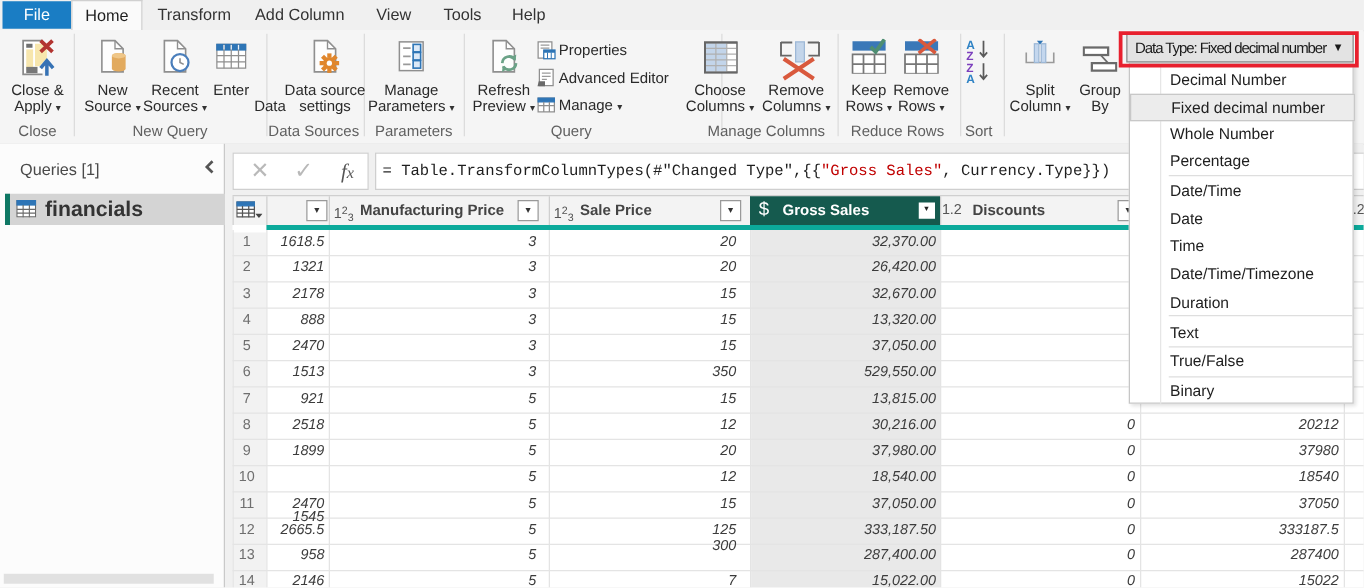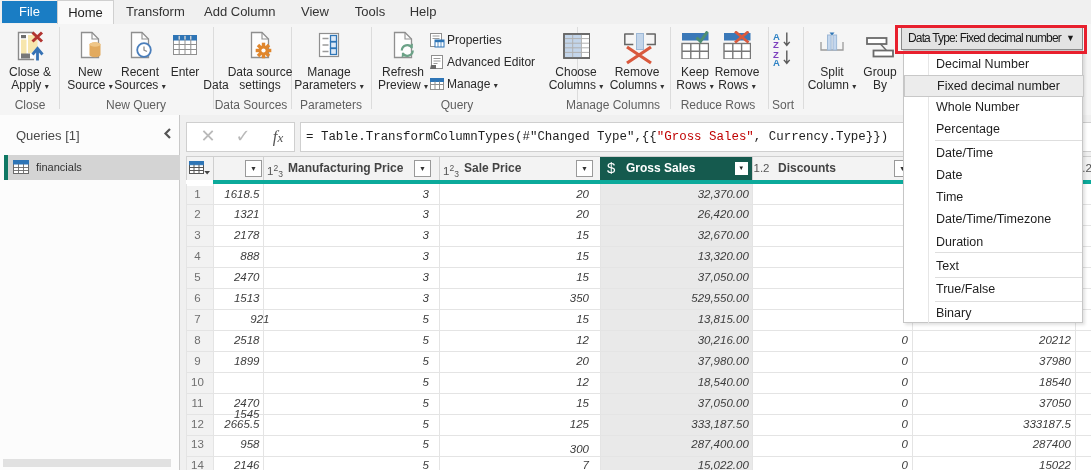--- a/index.html
+++ b/index.html
@@ -224,21 +224,21 @@
 <svg class="abs" style="left:162px;top:12px;" width="10" height="13" viewBox="0 0 10 13">
       <path d="M8,2 L3.5,6.5 L8,11" fill="none" stroke="#555" stroke-width="2.2"></path>
     </svg>
 <div class="abs" style="left:4px;top:39.5px;width:176px;height:25px;background:#d4d4d4;"></div>
 <div class="abs" style="left:4px;top:39.5px;width:3.5px;height:25px;background:#0f7864;"></div>
 <svg class="abs" style="left:13px;top:45px;" width="16" height="14" viewBox="0 0 16 14">
       <rect x="0.5" y="0.5" width="15" height="13" fill="#fff" stroke="#6a6a6a"></rect>
       <rect x="0.5" y="0.5" width="15" height="3.5" fill="#2e75b6" stroke="#2e75b6"></rect>
       <path d="M0.5,7.5 h15 M0.5,10.5 h15 M5.5,4 v10 M10.5,4 v10" stroke="#6a6a6a" stroke-width="0.9"></path>
     </svg>
-<div class="abs" style="left:36px;top:39.5px;height:25px;line-height:25px;font-size:11px;color:#333;">financials</div>
+<div class="abs" style="left:36px;top:39.5px;height:25px;line-height:25px;font-size:17px;color:#333;font-weight:bold;">financials</div>
 <div class="abs" style="left:3px;top:344px;width:168px;height:8px;background:#e1e1e1;"></div>
 <div class="abs" id="fbox1"></div>
 <div class="abs" id="fbox2"></div>
 <div class="abs" style="left:197px;top:7px;width:22px;height:30px;line-height:29px;text-align:center;color:#b9b9b9;font-size:18px;">✕</div>
 <div class="abs" style="left:232px;top:7px;width:22px;height:30px;line-height:29px;text-align:center;color:#b9b9b9;font-size:18px;">✓</div>
 <div class="abs" style="left:266px;top:7px;width:24px;height:30px;line-height:29px;text-align:center;color:#555;font-size:16.5px;font-family:'Liberation Serif',serif;font-style:italic;">f<span style="font-size:13px;">x</span></div>
 <div class="abs" id="formula">= Table.TransformColumnTypes(#"Changed Type",{{<span style="color:#c00000;">"Gross Sales"</span>, Currency.Type}})</div>
 <div class="abs" style="left:186px;top:41px;width:905px;height:24px;background:#f3f3f3;border-top:1px solid #cfcfcf;box-sizing:border-box;"></div>
 <div class="abs" style="left:186px;top:42px;width:1px;height:23px;background:#cfcfcf;"></div>
 <div class="abs" style="left:213px;top:42px;width:1px;height:23px;background:#cfcfcf;"></div>
@@ -319,21 +319,21 @@
 <div class="cell" style="left:213px;top:151.64px;height:20.98px;line-height:20.98px;width:46.5px;">2470</div>
 <div class="cell" style="left:262.5px;top:151.64px;height:20.98px;line-height:20.98px;width:166.5px;">3</div>
 <div class="cell" style="left:438.5px;top:151.64px;height:20.98px;line-height:20.98px;width:150.5px;">15</div>
 <div class="cell" style="left:600px;top:151.64px;height:20.98px;line-height:20.98px;width:148.79999999999995px;">37,050.00</div>
 <div class="rnum" style="left:186px;top:172.62px;height:20.98px;line-height:20.98px;width:23px;">6</div>
 <div class="cell" style="left:213px;top:172.62px;height:20.98px;line-height:20.98px;width:46.5px;">1513</div>
 <div class="cell" style="left:262.5px;top:172.62px;height:20.98px;line-height:20.98px;width:166.5px;">3</div>
 <div class="cell" style="left:438.5px;top:172.62px;height:20.98px;line-height:20.98px;width:150.5px;">350</div>
 <div class="cell" style="left:600px;top:172.62px;height:20.98px;line-height:20.98px;width:148.79999999999995px;">529,550.00</div>
 <div class="rnum" style="left:186px;top:193.60px;height:20.98px;line-height:20.98px;width:23px;">7</div>
-<div class="cell" style="left:213px;top:193.60px;height:20.98px;line-height:20.98px;width:46.5px;padding-left:10px;">921</div>
+<div class="cell" style="left:213px;top:193.60px;height:20.98px;line-height:20.98px;width:46.5px;">921</div>
 <div class="cell" style="left:262.5px;top:193.60px;height:20.98px;line-height:20.98px;width:166.5px;">5</div>
 <div class="cell" style="left:438.5px;top:193.60px;height:20.98px;line-height:20.98px;width:150.5px;">15</div>
 <div class="cell" style="left:600px;top:193.60px;height:20.98px;line-height:20.98px;width:148.79999999999995px;">13,815.00</div>
 <div class="rnum" style="left:186px;top:214.58px;height:20.98px;line-height:20.98px;width:23px;">8</div>
 <div class="cell" style="left:213px;top:214.58px;height:20.98px;line-height:20.98px;width:46.5px;">2518</div>
 <div class="cell" style="left:262.5px;top:214.58px;height:20.98px;line-height:20.98px;width:166.5px;">5</div>
 <div class="cell" style="left:438.5px;top:214.58px;height:20.98px;line-height:20.98px;width:150.5px;">12</div>
 <div class="cell" style="left:600px;top:214.58px;height:20.98px;line-height:20.98px;width:148.79999999999995px;">30,216.00</div>
 <div class="cell" style="left:752px;top:214.58px;height:20.98px;line-height:20.98px;width:156px;">0</div>
 <div class="cell" style="left:912px;top:214.58px;height:20.98px;line-height:20.98px;width:159px;">20212</div>
@@ -361,21 +361,21 @@
 <div class="rnum" style="left:186px;top:298.50px;height:20.98px;line-height:20.98px;width:23px;">12</div>
 <div class="cell" style="left:213px;top:298.50px;height:20.98px;line-height:20.98px;width:46.5px;">2665.5</div>
 <div class="cell" style="left:262.5px;top:298.50px;height:20.98px;line-height:20.98px;width:166.5px;">5</div>
 <div class="cell" style="left:438.5px;top:298.50px;height:20.98px;line-height:20.98px;width:150.5px;">125</div>
 <div class="cell" style="left:600px;top:298.50px;height:20.98px;line-height:20.98px;width:148.79999999999995px;">333,187.50</div>
 <div class="cell" style="left:752px;top:298.50px;height:20.98px;line-height:20.98px;width:156px;">0</div>
 <div class="cell" style="left:912px;top:298.50px;height:20.98px;line-height:20.98px;width:159px;">333187.5</div>
 <div class="rnum" style="left:186px;top:319.48px;height:20.98px;line-height:20.98px;width:23px;">13</div>
 <div class="cell" style="left:213px;top:319.48px;height:20.98px;line-height:20.98px;width:46.5px;">958</div>
 <div class="cell" style="left:262.5px;top:319.48px;height:20.98px;line-height:20.98px;width:166.5px;">5</div>
-<div class="cell" style="left:438.5px;top:324px;height:20.98px;line-height:20.98px;width:150.5px;">300</div>
+<div class="cell" style="left:438.5px;top:312px;height:20.98px;line-height:20.98px;width:150.5px;">300</div>
 <div class="cell" style="left:600px;top:319.48px;height:20.98px;line-height:20.98px;width:148.79999999999995px;">287,400.00</div>
 <div class="cell" style="left:752px;top:319.48px;height:20.98px;line-height:20.98px;width:156px;">0</div>
 <div class="cell" style="left:912px;top:319.48px;height:20.98px;line-height:20.98px;width:159px;">287400</div>
 <div class="rnum" style="left:186px;top:340.46px;height:20.98px;line-height:20.98px;width:23px;">14</div>
 <div class="cell" style="left:213px;top:340.46px;height:20.98px;line-height:20.98px;width:46.5px;">2146</div>
 <div class="cell" style="left:262.5px;top:340.46px;height:20.98px;line-height:20.98px;width:166.5px;">5</div>
 <div class="cell" style="left:438.5px;top:340.46px;height:20.98px;line-height:20.98px;width:150.5px;">7</div>
 <div class="cell" style="left:600px;top:340.46px;height:20.98px;line-height:20.98px;width:148.79999999999995px;">15,022.00</div>
 <div class="cell" style="left:752px;top:340.46px;height:20.98px;line-height:20.98px;width:156px;">0</div>
 <div class="cell" style="left:912px;top:340.46px;height:20.98px;line-height:20.98px;width:159px;">15022</div>

